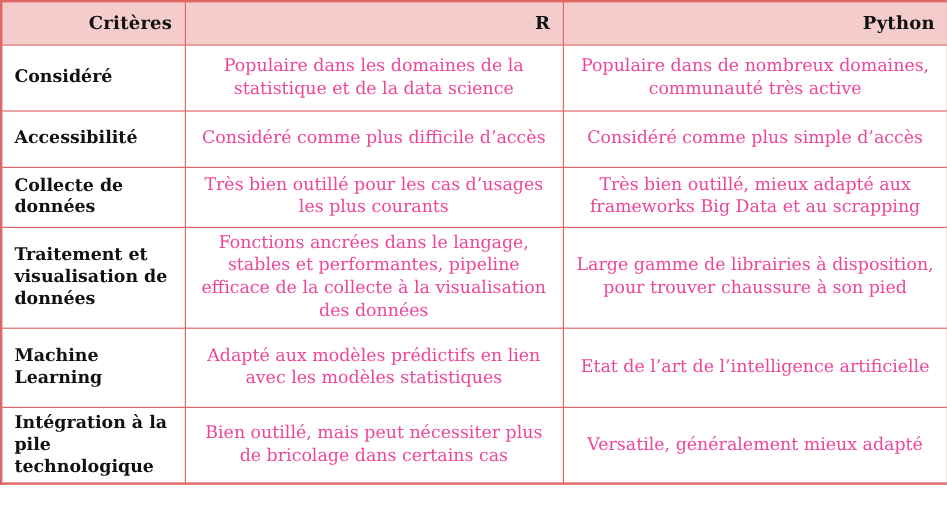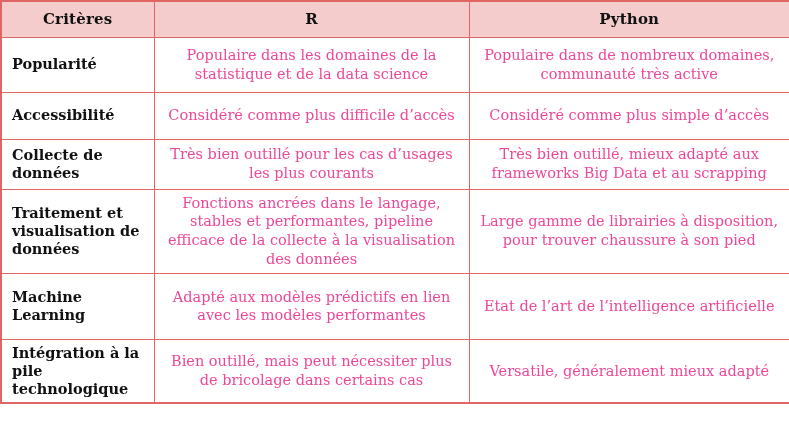--- a/index.html
+++ b/index.html
@@ -22,21 +22,21 @@
     vertical-align: middle;
     padding: 4px 10px;
   }
   
   .comparison-table { border: 2px solid #e06666; }
   .comparison-table thead th {
     background: #f4cccc;
     color: #111111;
     font-weight: bold;
     font-size: 15px;
-    text-align: center;
+    text-align: right;
     height: 36px;
     letter-spacing: 0.2px;
   }
   .comparison-table td.criterion {
     font-weight: bold;
     color: #111111;
     font-size: 14.5px;
     text-align: left;
     line-height: 1.25;
   }
@@ -65,42 +65,42 @@
     </colgroup>
   <thead>
     <tr>
       <th>Critères</th>
       <th>R</th>
       <th>Python</th>
     </tr>
   </thead>
   <tbody>
     <tr>
-      <td class="criterion">Popularité</td>
+      <td class="criterion">Considéré</td>
       <td class="value">Populaire dans les domaines de la statistique et de la data science</td>
       <td class="value">Populaire dans de nombreux domaines, communauté très active</td>
     </tr>
     <tr>
       <td class="criterion">Accessibilité</td>
       <td class="value">Considéré comme plus difficile d’accès</td>
       <td class="value">Considéré comme plus simple d’accès</td>
     </tr>
     <tr>
       <td class="criterion">Collecte de données</td>
       <td class="value">Très bien outillé pour les cas d’usages les plus courants</td>
       <td class="value">Très bien outillé, mieux adapté aux frameworks Big Data et au scrapping</td>
     </tr>
     <tr>
       <td class="criterion">Traitement et visualisation de données</td>
       <td class="value">Fonctions ancrées dans le langage, stables et performantes, pipeline efficace de la collecte à la visualisation des données</td>
       <td class="value">Large gamme de librairies à disposition, pour trouver chaussure à son pied</td>
     </tr>
     <tr>
       <td class="criterion">Machine Learning</td>
-      <td class="value">Adapté aux modèles prédictifs en lien avec les modèles performantes</td>
+      <td class="value">Adapté aux modèles prédictifs en lien avec les modèles statistiques</td>
       <td class="value">Etat de l’art de l’intelligence artificielle</td>
     </tr>
     <tr>
       <td class="criterion">Intégration à la pile technologique</td>
       <td class="value">Bien outillé, mais peut nécessiter plus de bricolage dans certains cas</td>
       <td class="value">Versatile, généralement mieux adapté</td>
     </tr>
   </tbody>
 </table>
 

